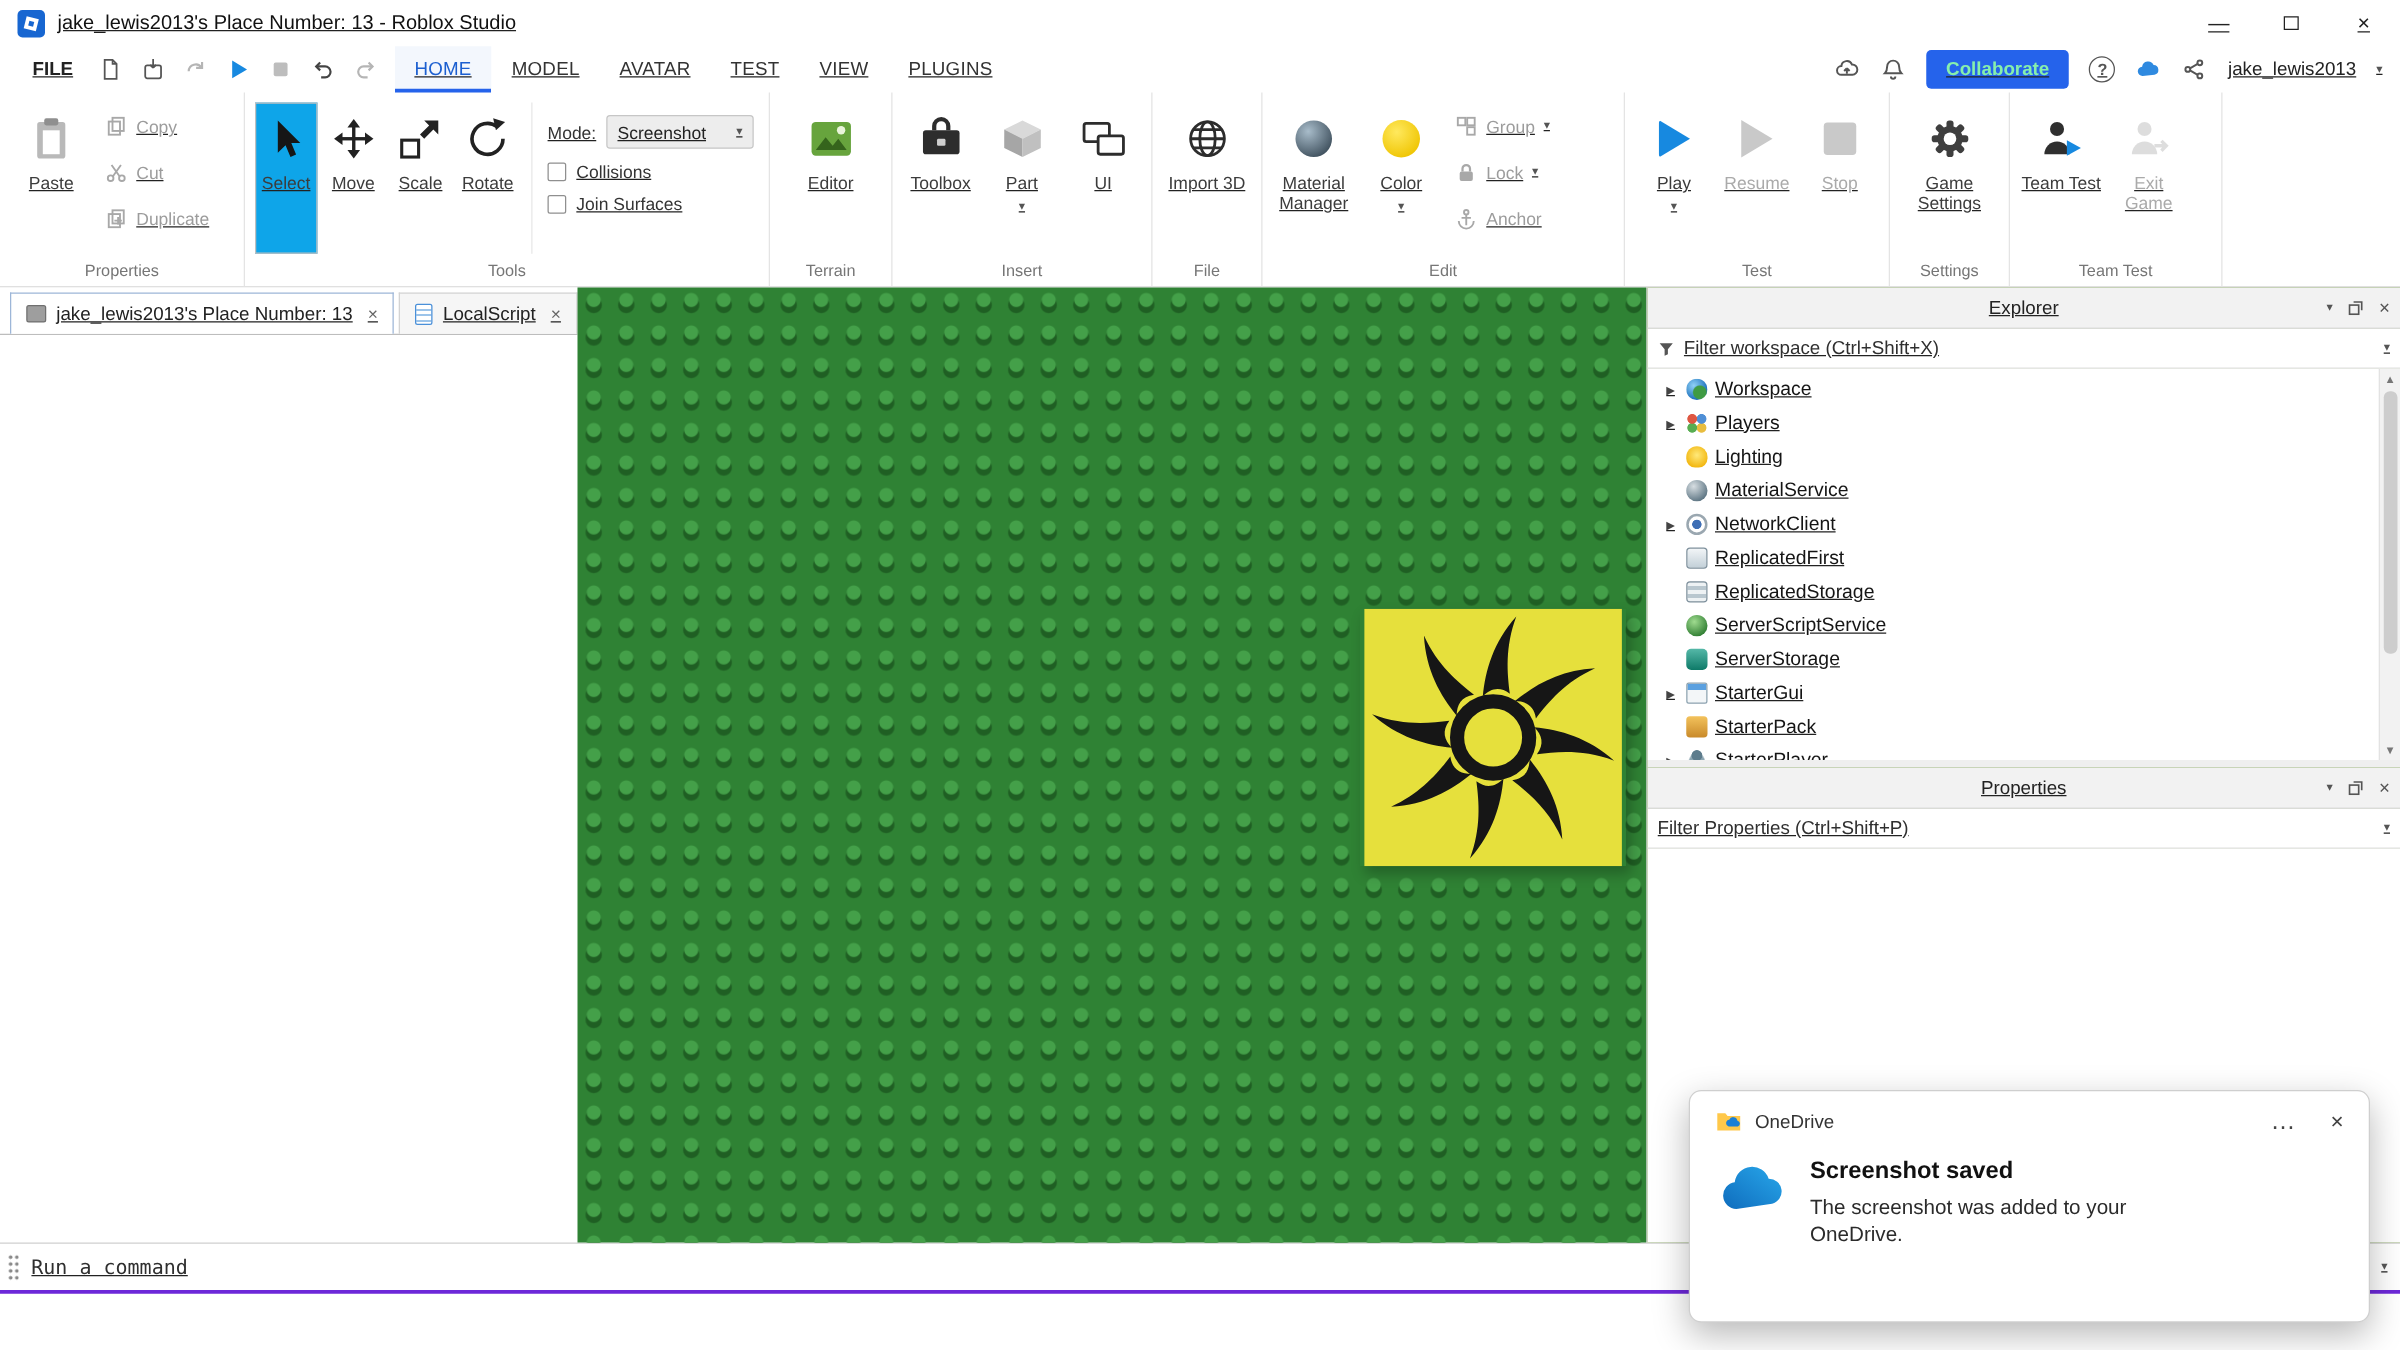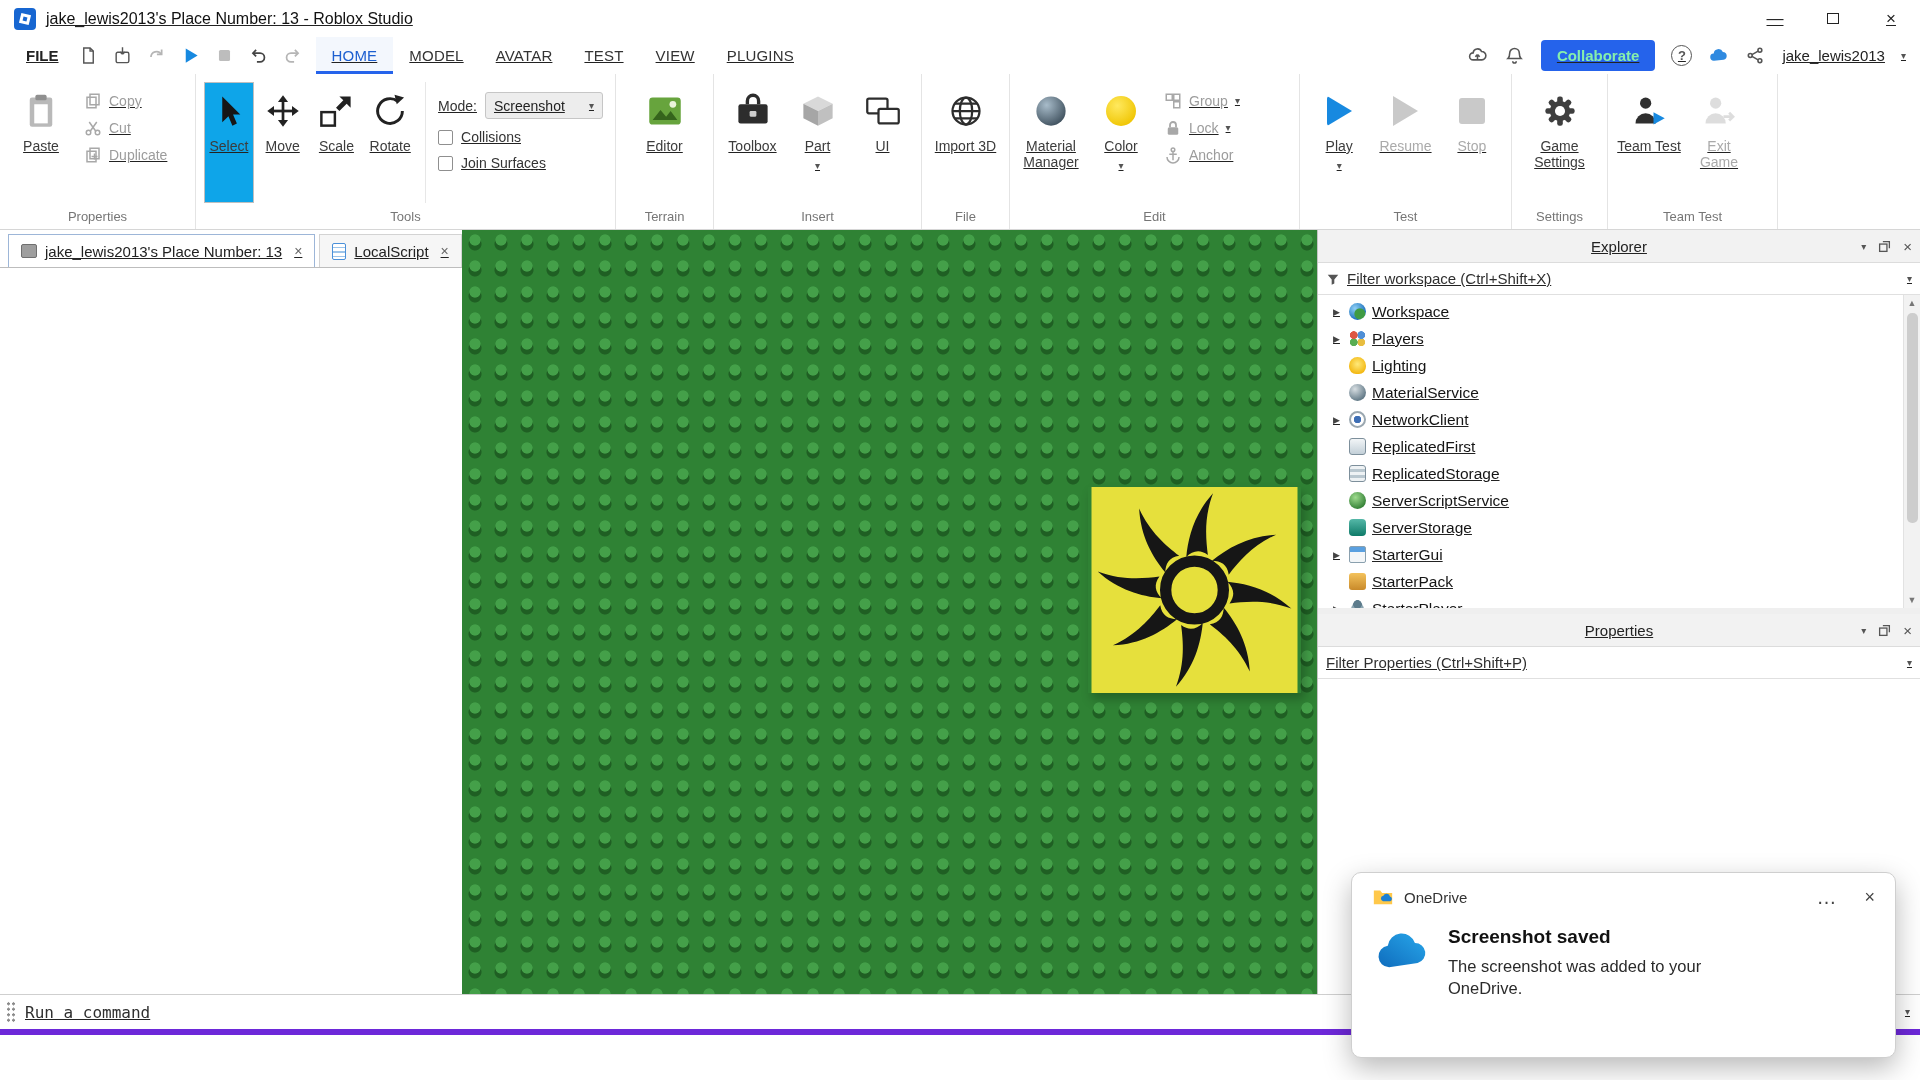--- a/index.html
+++ b/index.html
@@ -37,21 +37,21 @@
   .rgroup { position:relative; border-right:1px solid #e4e4e4; padding:8px 8px 26px 8px; }
   .rgroup-label { position:absolute; left:0; right:0; bottom:5px; text-align:center; font-size:13px; color:#767676; }
   .rbody { display:flex; gap:4px; height:100%; }
   .rlbtn { width:66px; display:flex; flex-direction:column; align-items:center; padding-top:8px; gap:7px; border:1px solid transparent; }
   .rlbtn .ric { height:40px; display:flex; align-items:center; justify-content:center; }
   .rlbtn .ric svg { width:36px; height:36px; display:block; }
   .rlbtn .rlab { font-size:14px; color:#3c3c3c; text-align:center; line-height:1.15; }
   .rlbtn.active { background:#0ea5e9; border:1px solid #bfbfbf; }
   .rlbtn.disabled .rlab { color:#aaa; }
   .rlbtn.disabled svg { opacity:.5; }
-  .smallcol { display:flex; flex-direction:column; justify-content:flex-start; gap:9px; padding:10px 4px 0 6px; }
+  .smallcol { display:flex; flex-direction:column; justify-content:flex-start; gap:19px; padding:10px 4px 0 6px; }
   .rsbtn { display:flex; align-items:center; gap:7px; font-size:14px; color:#9c9c9c; }
   .rsbtn svg { width:18px; height:18px; display:block; }
   .tools-extra { display:flex; flex-direction:column; gap:10px; padding:10px 4px 0 12px; border-left:1px solid #e7e7e7; margin-left:6px; }
   .mode-row { display:flex; align-items:center; gap:8px; font-size:14px; color:#333; }
   .mode-select { display:flex; align-items:center; justify-content:space-between; width:118px; height:27px; background:#ededed; border:1px solid #c6c6c6; border-radius:3px; padding:0 8px; font-size:14px; color:#222; }
   .cbrow { display:flex; align-items:center; gap:8px; font-size:14px; color:#333; }
   .cb { width:15px; height:15px; border:1.5px solid #8f8f8f; border-radius:2px; background:#fff; }
   .color-dot { width:30px; height:30px; border-radius:50%; background:radial-gradient(circle at 38% 32%, #ffe95e, #efc400 80%); }
   .tri-play { width:0; height:0; border-top:15px solid transparent; border-bottom:15px solid transparent; border-left:25px solid #1789e0; border-radius:3px; }
   .tri-resume { width:0; height:0; border-top:15px solid transparent; border-bottom:15px solid transparent; border-left:25px solid #c9c9c9; }
@@ -116,21 +116,21 @@
       radial-gradient(circle at 50% 26%, #5d7c8c 0 4px, rgba(0,0,0,0) 4.6px),
       radial-gradient(ellipse at 50% 88%, #8da6b2 0 7px, rgba(0,0,0,0) 8px); }
   .vscroll { position:absolute; right:0; top:0; bottom:0; width:17px; background:#f2f2f2; border-left:1px solid #e2e2e2; display:flex; flex-direction:column; align-items:center; }
   .sb-arrow { height:16px; font-size:9px; color:#777; display:flex; align-items:center; }
   .sb-thumb { width:11px; flex:0 0 210px; background:#cdcdcd; border-radius:5px; margin-top:2px; }
   .sb-fill { flex:1; }
   .splitter { height:6px; background:#efefef; }
   .props-body { flex:1; background:#fff; }
 
   
-  .commandbar { height:41px; display:flex; align-items:center; border-top:1px solid #cfcfcf; border-bottom:6px solid #6d28d9; background:#fff; padding:0 10px 0 6px; }
+  .commandbar { height:41px; display:flex; align-items:center; border-top:1px solid #cfcfcf; border-bottom:3px solid #6d28d9; background:#fff; padding:0 10px 0 6px; }
   .grip { width:9px; height:22px; margin-right:10px;
     background-image:radial-gradient(circle, #8a8a8a 1.3px, rgba(0,0,0,0) 1.7px); background-size:5px 5.5px; }
   .commandbar input { flex:1; border:none; outline:none; font-family:"DejaVu Sans Mono", monospace; font-size:16px; color:#222; background:transparent; }
   .commandbar input::placeholder { color:#2f2f2f; opacity:1; }
 
   
   .toast { position:absolute; right:24px; top:872px; width:545px; height:186px; background:#fff; border:1px solid #cfcfcf; border-radius:10px; box-shadow:0 10px 28px rgba(0,0,0,.28); z-index:50; }
   .toast-head { display:flex; align-items:center; gap:10px; padding:13px 20px 0 20px; }
   .toast-head svg { width:22px; height:22px; display:block; }
   .toast-app { font-size:15px; color:#333; }

